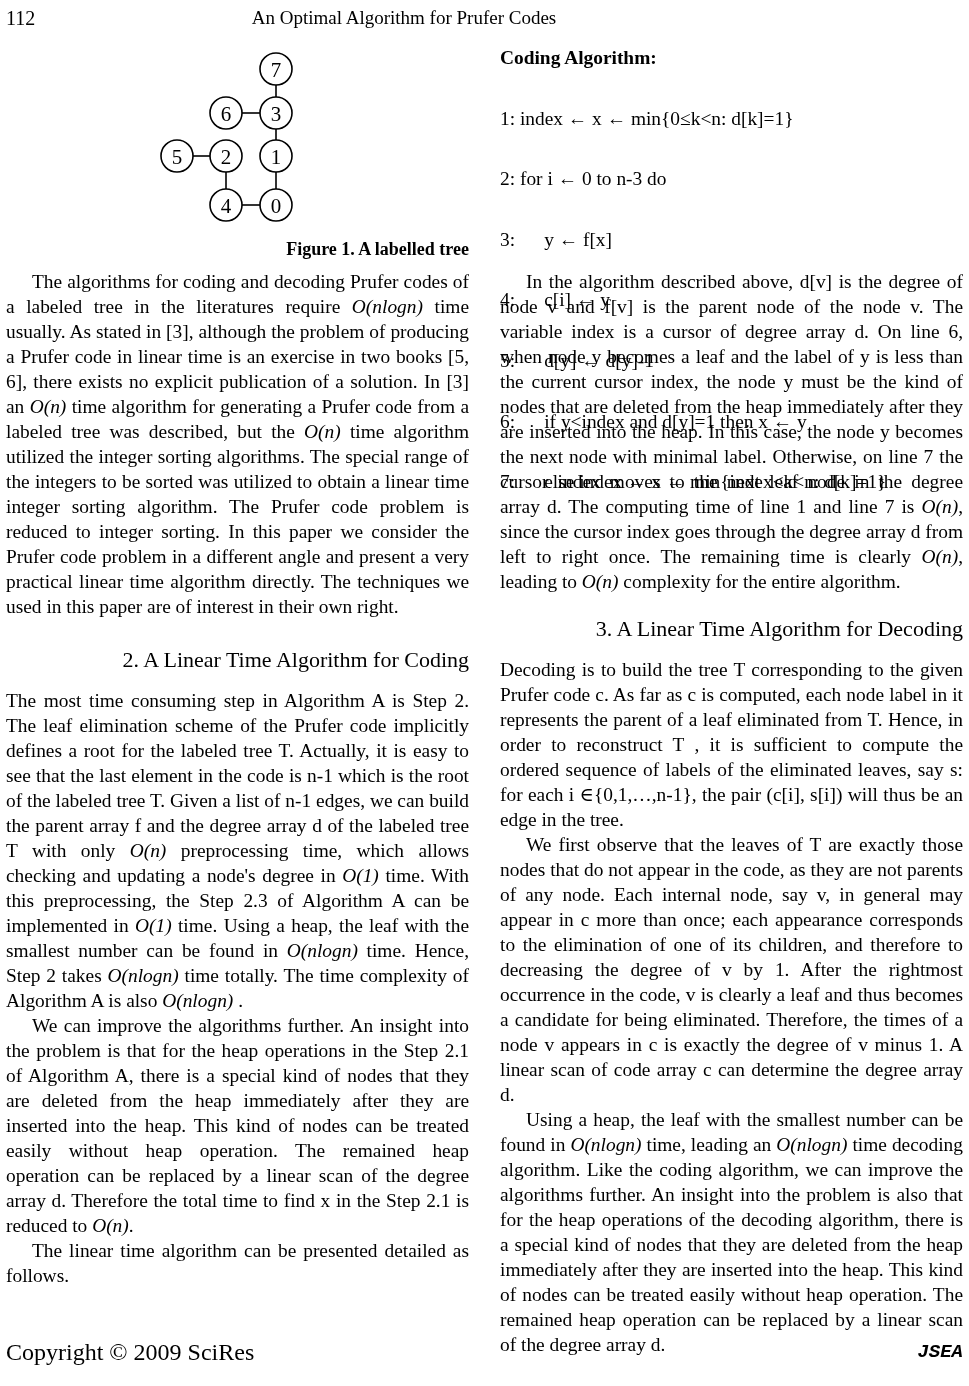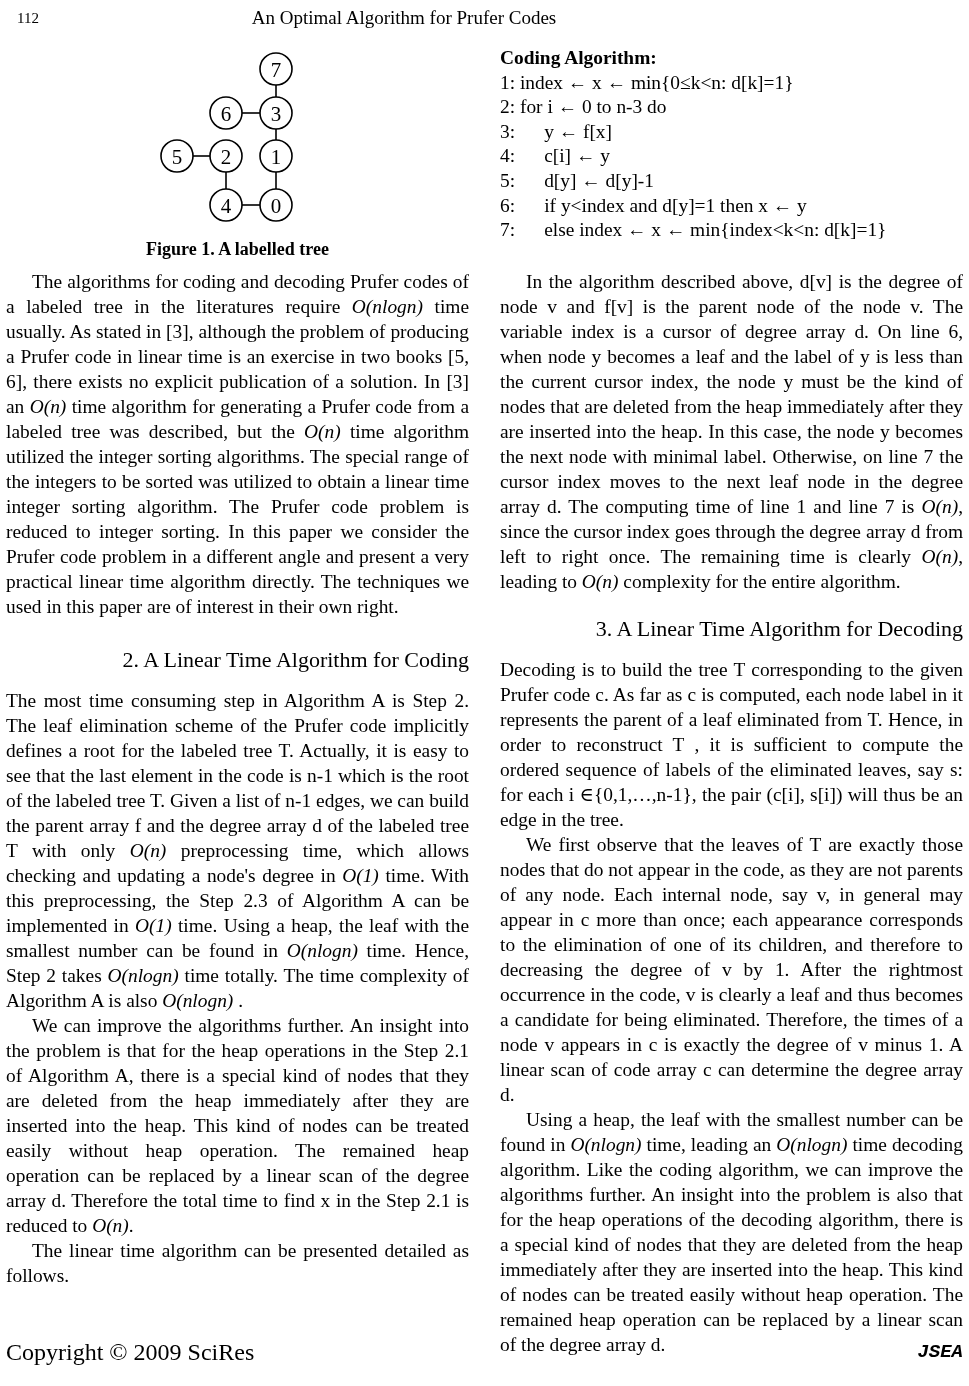--- a/index.html
+++ b/index.html
@@ -24,22 +24,22 @@
 
   
   .runhead {
     position: absolute;
     left: 0; top: 6px;
     width: 969px;
     height: 28px;
   }
   .runhead .folio {
     position: absolute;
-    left: 17px; top: 0;
-    font-size: 15px;
+    left: 6px; top: 0;
+    font-size: 20px;
     line-height: 24px;
   }
   .runhead .title {
     position: absolute;
     left: 0; top: 0;
     width: 808px;
     text-align: center;
     font-size: 19px;
     line-height: 24px;
   }
@@ -86,37 +86,37 @@
     top: 46px;
     width: 463px;
     height: 205px;
   }
   .fig-svg { position: absolute; left: 0; top: 0; }
   .figcap {
     position: absolute;
     left: 0;
     top: 192px;
     width: 463px;
-    text-align: center;
+    text-align: right;
     font-size: 18px;
     font-weight: bold;
     line-height: 22px;
   }
 
   
   .algo {
     position: absolute;
     left: 500px;
     top: 46px;
     width: 463px;
     font-size: 19.4px;
     line-height: 24.6px;
   }
   .algo .ah { font-weight: bold; }
-  .algo .ln { white-space: pre; }
+  .algo .ln { white-space: pre; margin-top: 36px; }
   .algo b { font-weight: normal; }
 
   
   .footer {
     position: absolute;
     left: 0;
     top: 1340px;
     width: 969px;
     height: 30px;
   }

